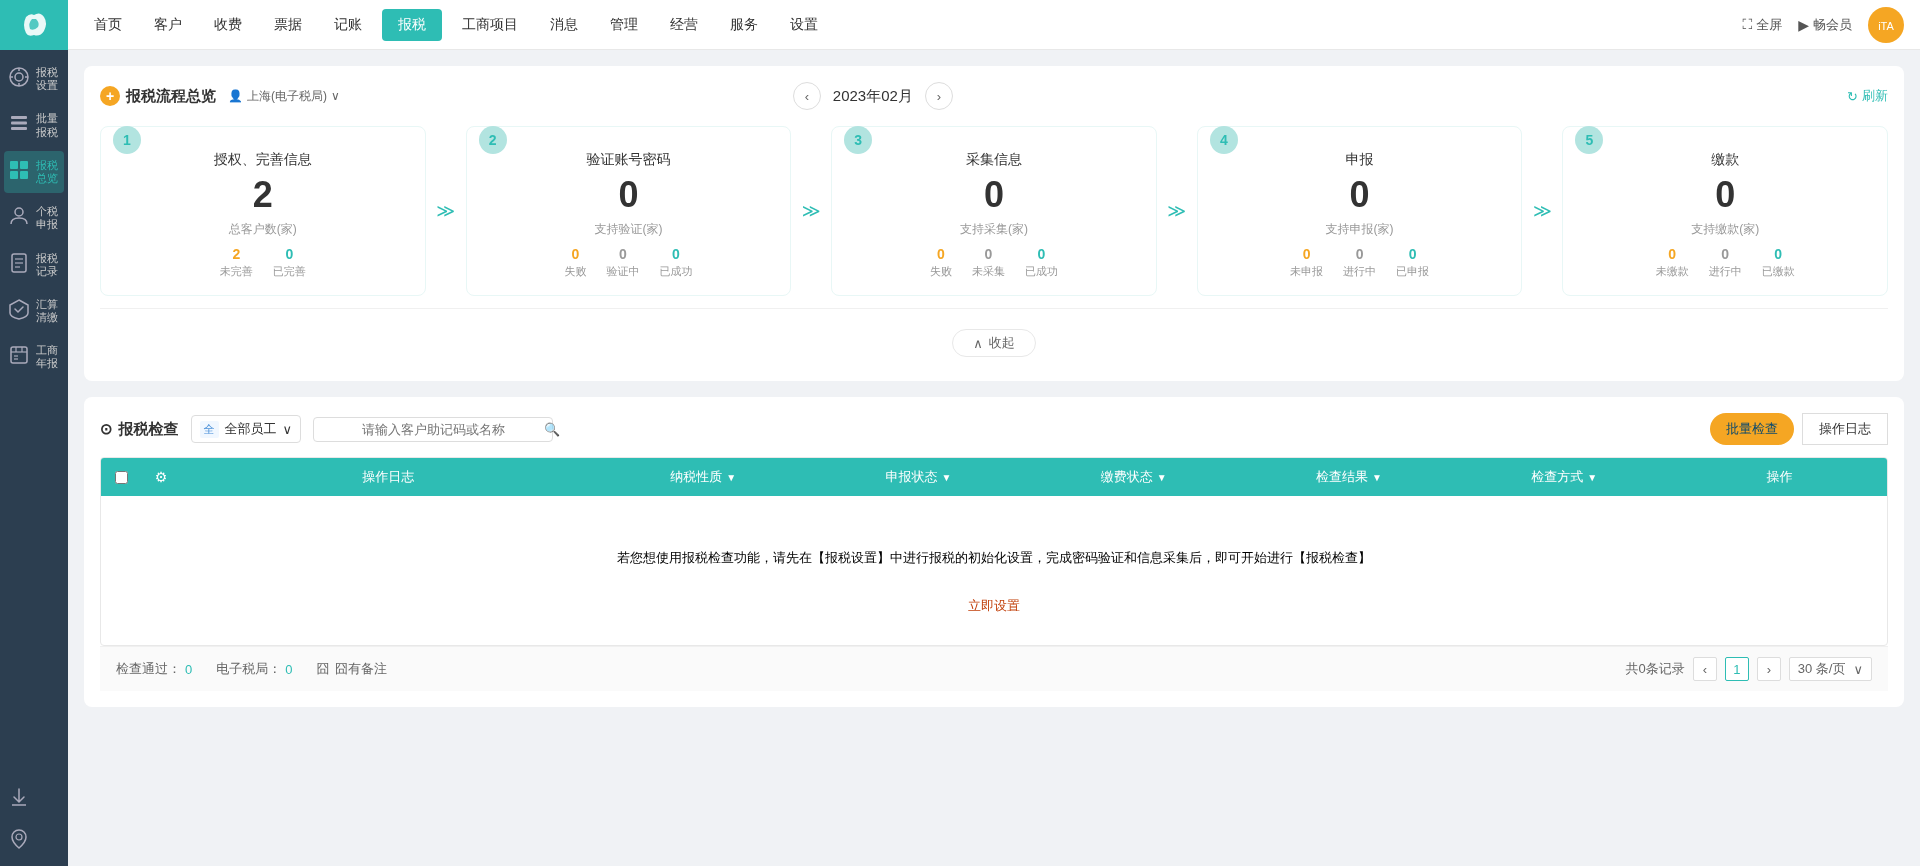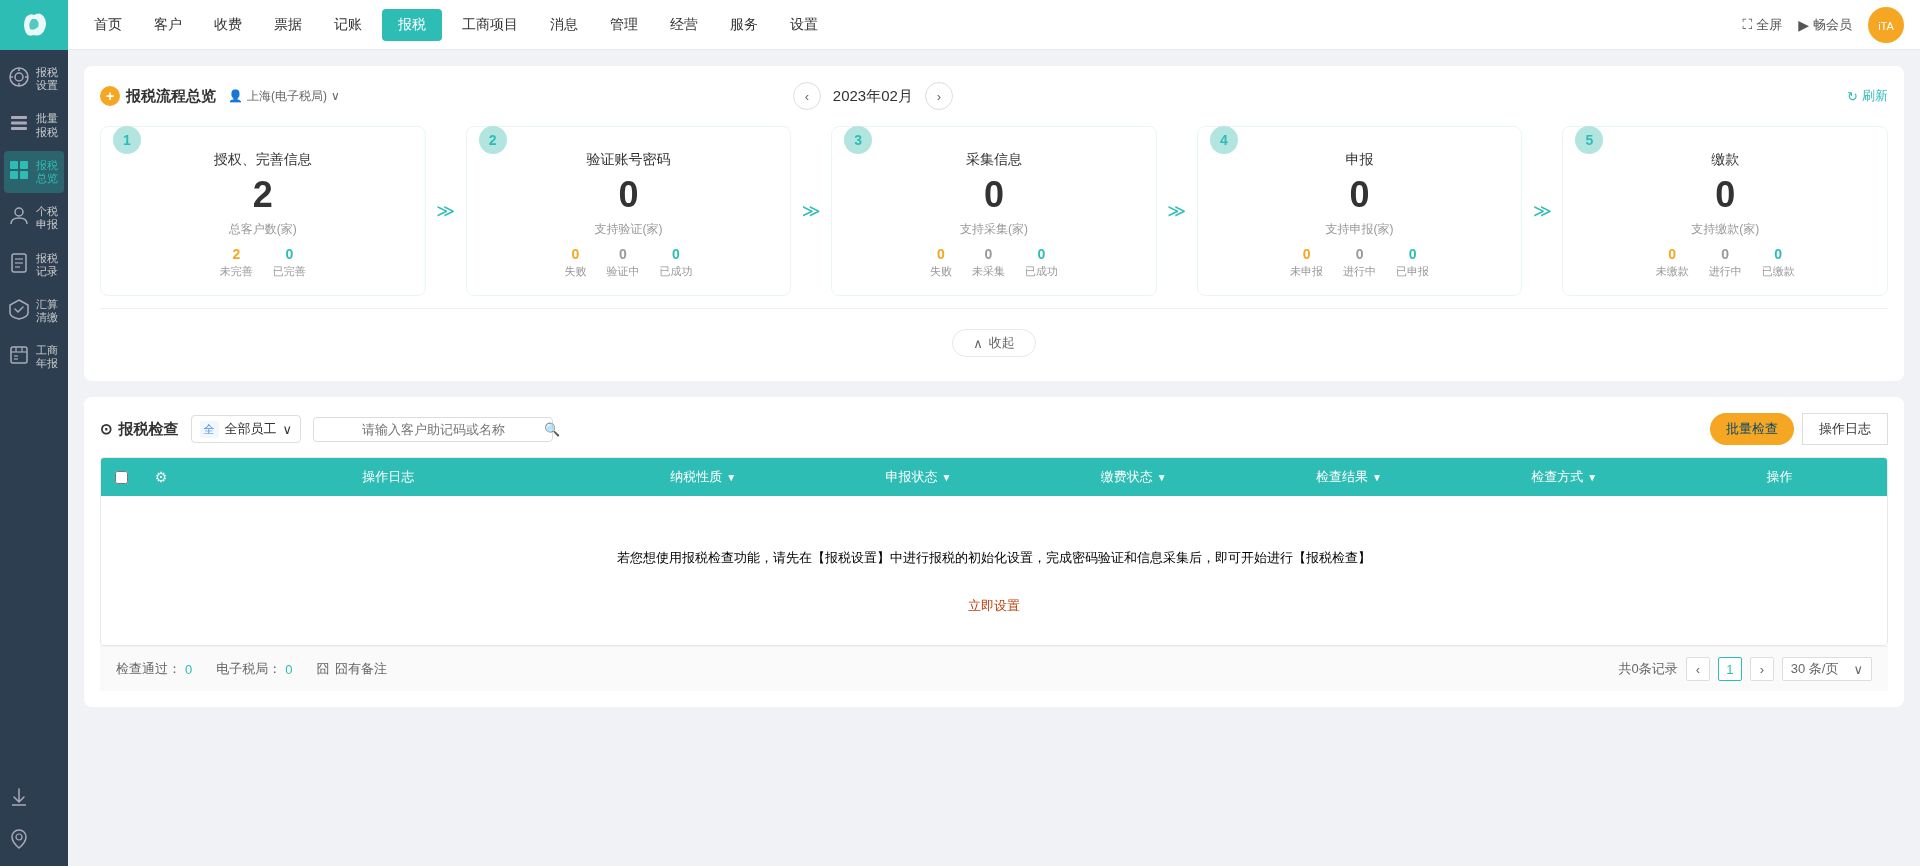--- a/index.html
+++ b/index.html
@@ -90,21 +90,21 @@
     .empty-link { color: #c2410c; cursor: pointer; }
 
     
     .table-footer { display: flex; align-items: center; padding: 10px 16px; gap: 24px; border-top: 1px solid #f0f0f0; background: #fafafa; }
     .footer-stat { font-size: 13px; color: #666; display: flex; align-items: center; gap: 4px; }
     .footer-stat a { color: #2ebdb4; text-decoration: none; }
     .footer-note { font-size: 13px; color: #666; }
     .pagination { margin-left: auto; display: flex; align-items: center; gap: 8px; font-size: 13px; color: #666; }
     .page-btn { width: 24px; height: 24px; border: 1px solid #ddd; border-radius: 2px; display: flex; align-items: center; justify-content: center; cursor: pointer; background: #fff; }
     .page-num { width: 24px; height: 24px; border: 1px solid #2ebdb4; border-radius: 2px; display: flex; align-items: center; justify-content: center; color: #2ebdb4; background: #fff; }
-    .page-size { border: 1px solid #ddd; border-radius: 2px; padding: 2px 8px; cursor: pointer; background: #fff; display: flex; align-items: center; gap: 15px; }
+    .page-size { border: 1px solid #ddd; border-radius: 2px; padding: 2px 8px; cursor: pointer; background: #fff; display: flex; align-items: center; gap: 8px; }
 
     .divider { height: 1px; background: #f0f0f0; margin: 12px 0; }
   </style>
 </head>
 <body>
 
 <div class="top-nav">
   <div class="logo">
     <div class="logo-icon">
       <svg viewBox="0 0 32 32" fill="none">

